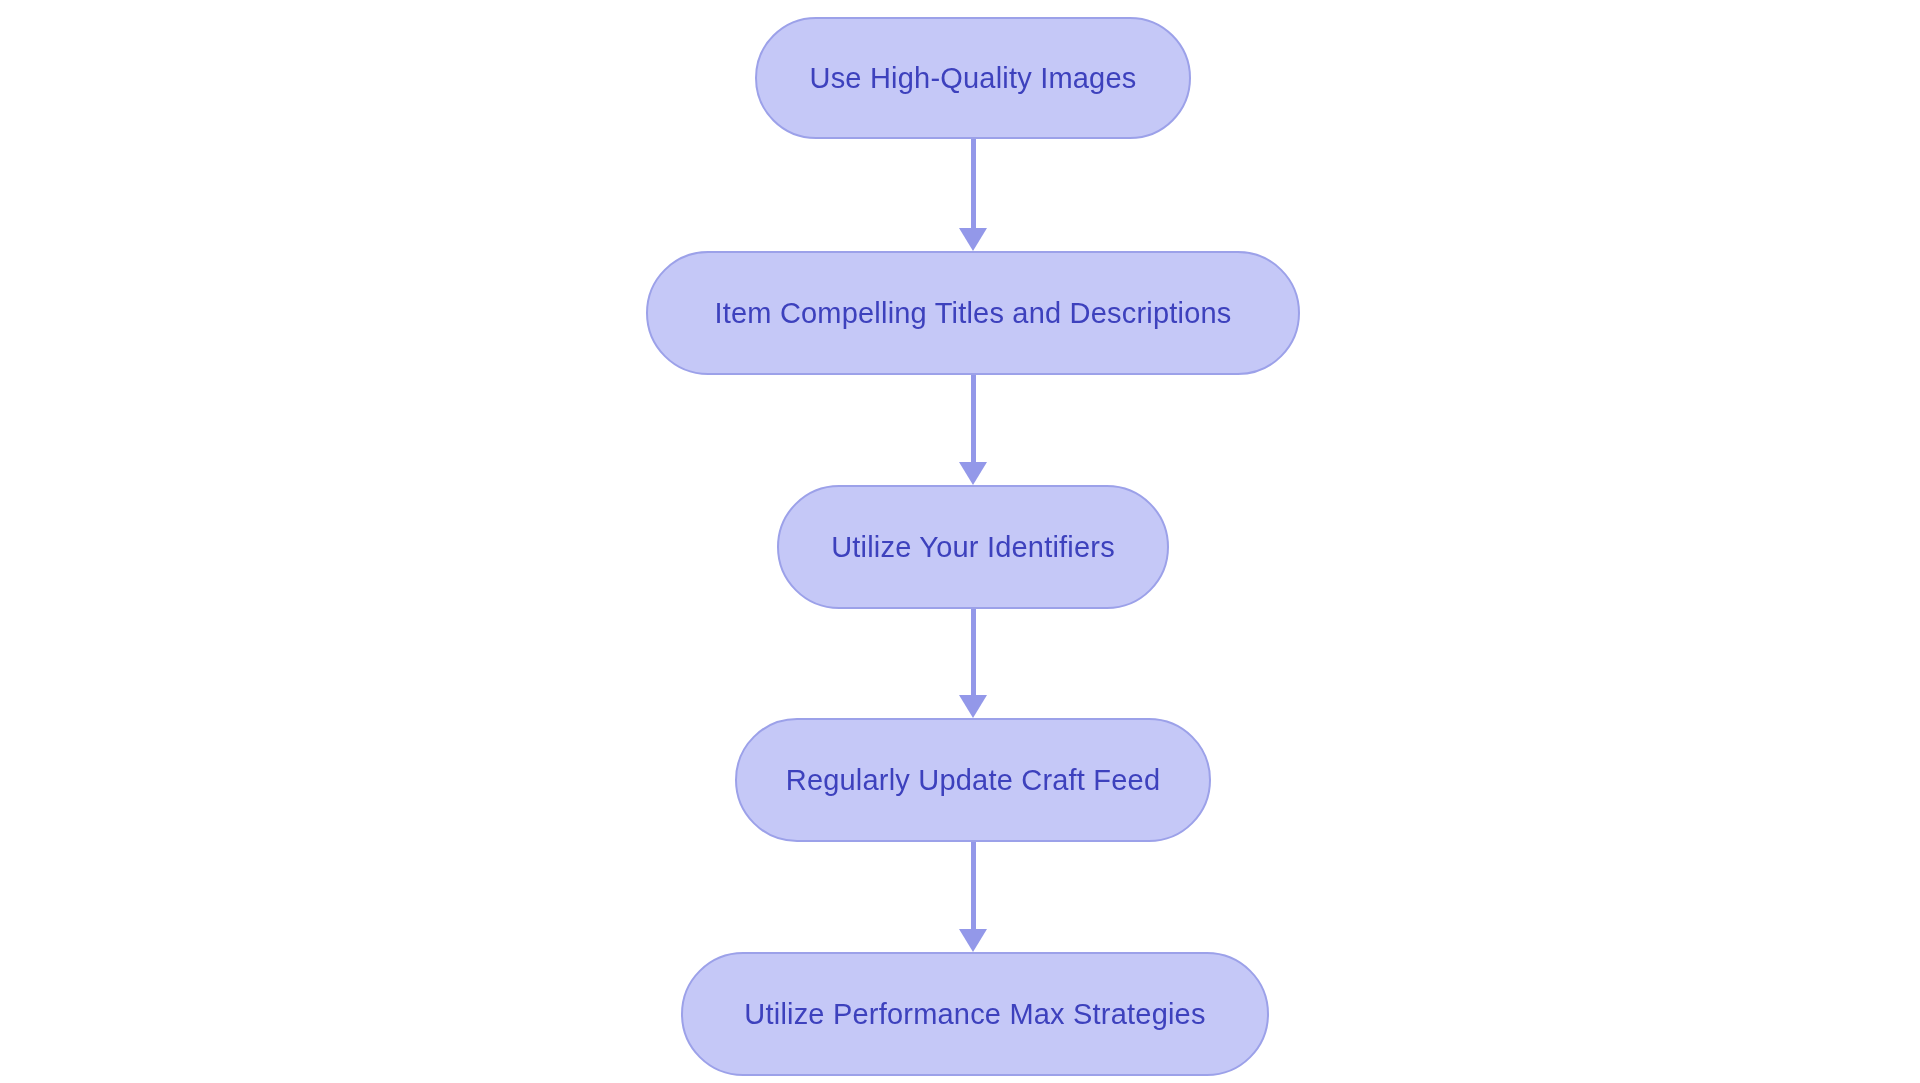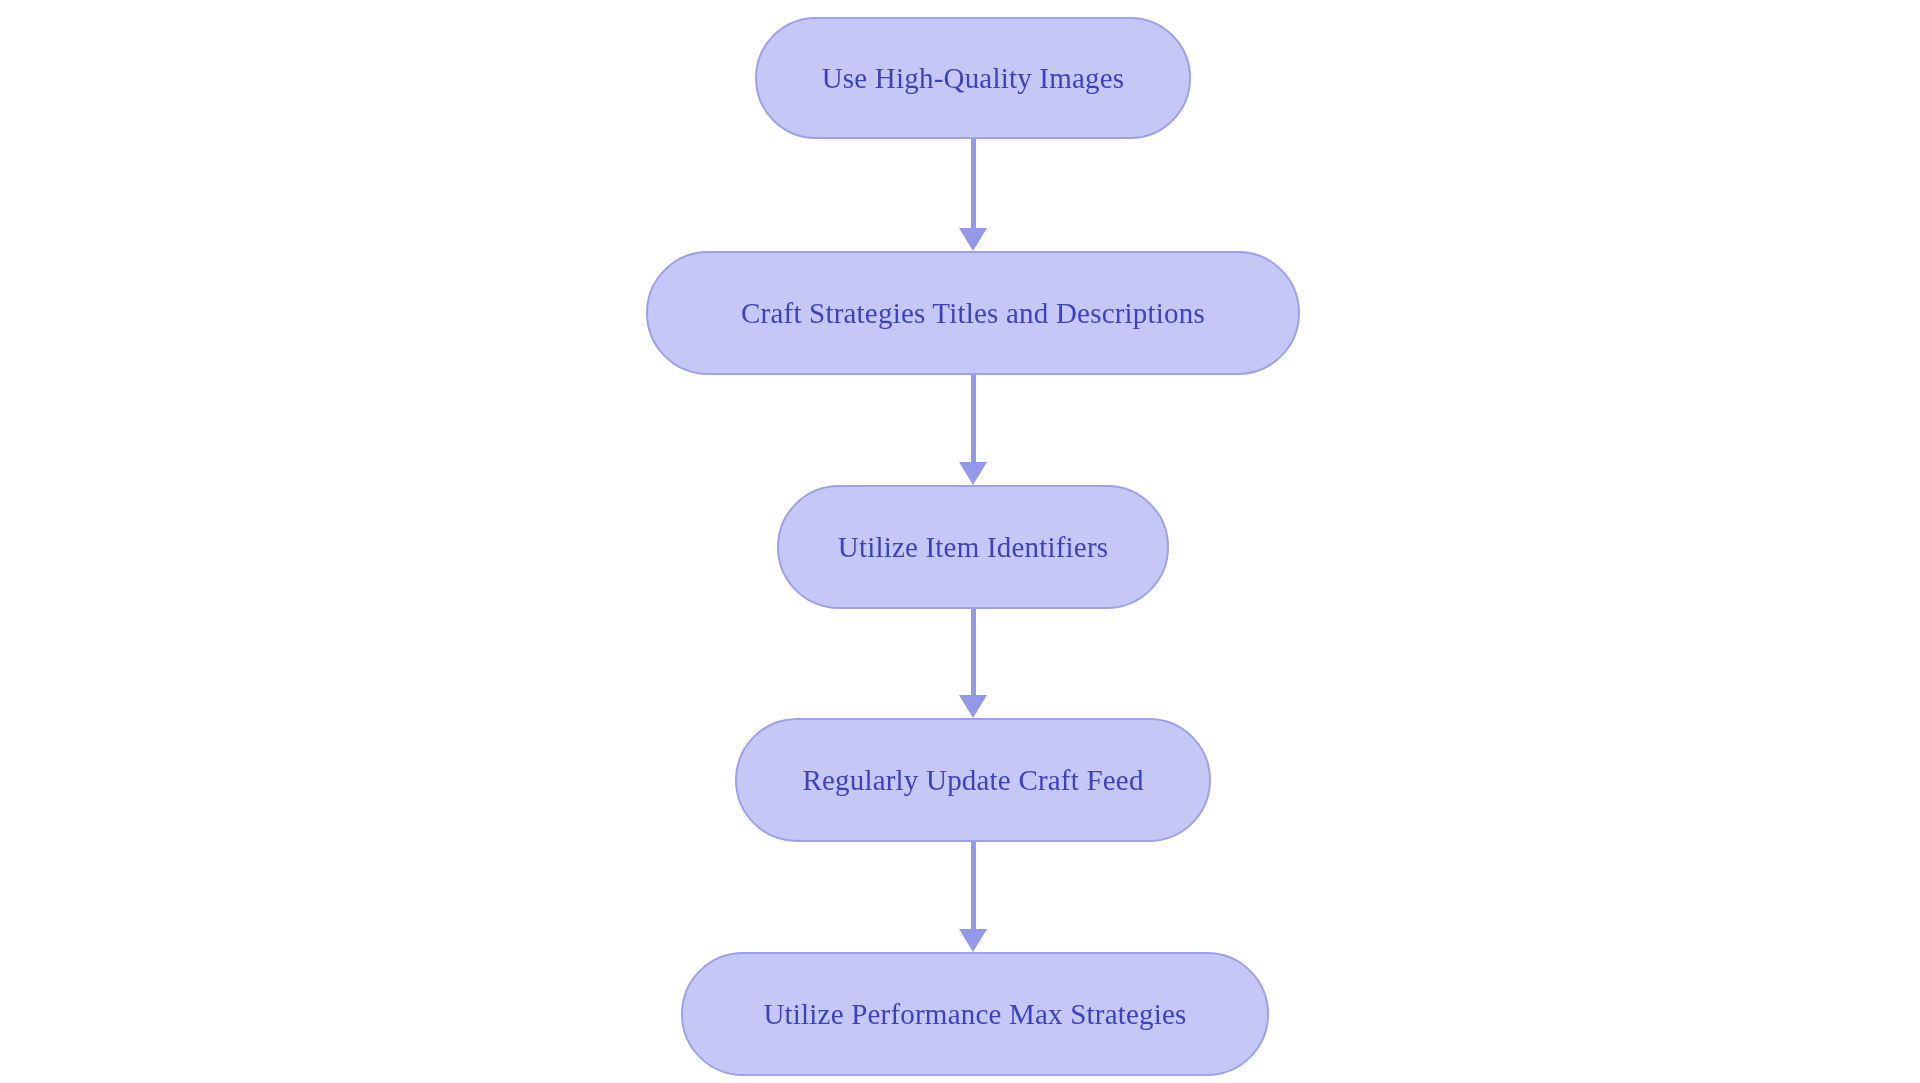--- a/index.html
+++ b/index.html
@@ -5,21 +5,21 @@
   html, body {
     margin: 0;
     padding: 0;
     background: #ffffff;
   }
   .canvas {
     position: relative;
     width: 1652px;
     height: 1083px;
     background: var(--canvas-bg, #ffffff);
-    font-family: Liberation Serif, serif;
+    font-family: Liberation Sans, sans-serif;
     overflow: hidden;
   }
   .node {
     position: absolute;
     display: flex;
     align-items: center;
     justify-content: center;
     background: var(--node-fill, #c5c8f7);
     border: 2px solid var(--node-border, #9ca1e9);
     border-radius: 63px;
@@ -69,30 +69,30 @@
   <div class="node n1">
     <span>Use High-Quality Images</span>
   </div>
 
   <div class="arrow a1">
     <div class="shaft"></div>
     <div class="head"></div>
   </div>
 
   <div class="node n2">
-    <span>Craft Strategies Titles and Descriptions</span>
+    <span>Item Compelling Titles and Descriptions</span>
   </div>
 
   <div class="arrow a2">
     <div class="shaft"></div>
     <div class="head"></div>
   </div>
 
   <div class="node n3">
-    <span>Utilize Item Identifiers</span>
+    <span>Utilize Your Identifiers</span>
   </div>
 
   <div class="arrow a3">
     <div class="shaft"></div>
     <div class="head"></div>
   </div>
 
   <div class="node n4">
     <span>Regularly Update Craft Feed</span>
   </div>

